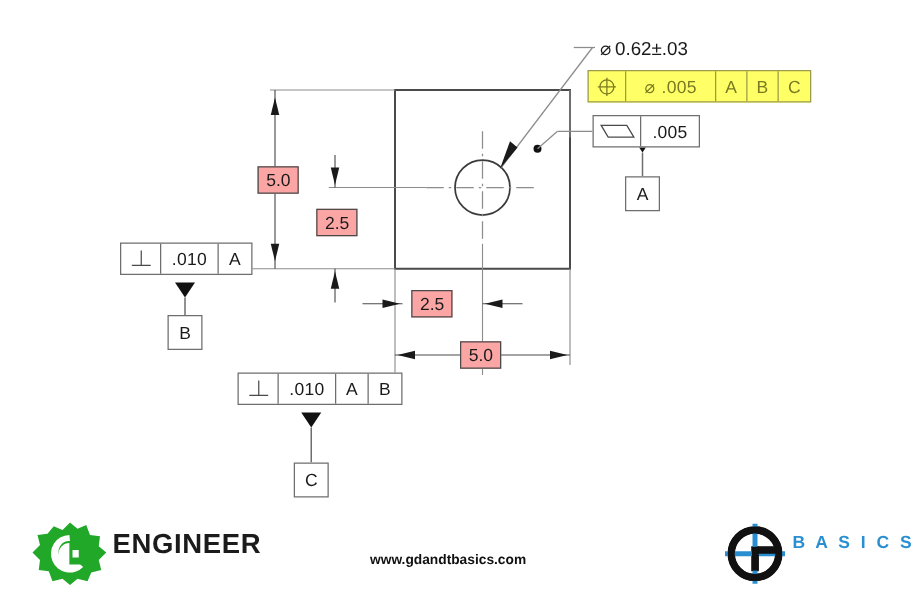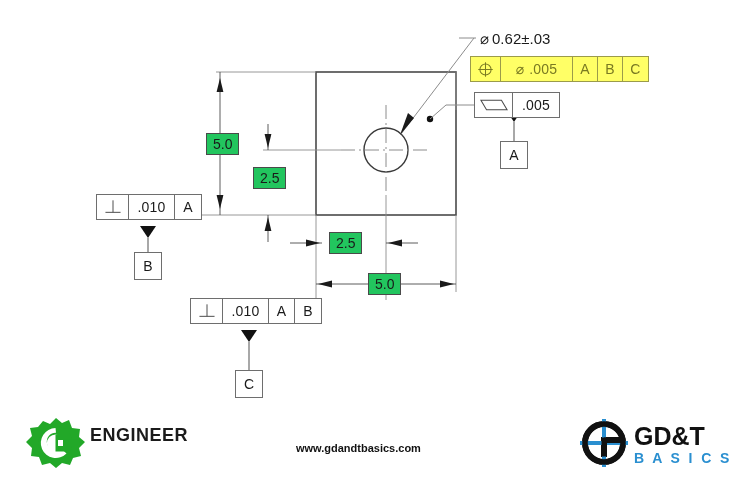--- a/index.html
+++ b/index.html
@@ -69,21 +69,21 @@
     justify-content: center;
     font-size: 14px;
     color: #1a1a1a;
     box-sizing: border-box;
   }
 
   
   .basic-dim {
     position: absolute;
     border: 1px solid #4a4a4a;
-    background: #22c55e;
+    background: #fca5a5;
     display: flex;
     align-items: center;
     justify-content: center;
     font-size: 14px;
     color: #1a1a1a;
     box-sizing: border-box;
     padding: 2px 6px;
     height: 22px;
   }
 
@@ -262,19 +262,18 @@
 <div class="datum-box" style="left:235px; top:370px;">C</div>
 
 <div class="basic-dim" style="left:206px; top:133px;">5.0</div>
 <div class="basic-dim" style="left:253px; top:167px;">2.5</div>
 <div class="basic-dim" style="left:329px; top:232px;">2.5</div>
 <div class="basic-dim" style="left:368px; top:273px;">5.0</div>
 
 <div class="footer-url">www.gdandtbasics.com</div>
 
 <div class="ov" style="left:90px; top:424px;">
-  <div class="logo-text-main" style="font-size:18px; color:#1b1b1b; letter-spacing:0.5px; line-height:22px;">ENGINEER</div>
+  <div class="logo-text-main" style="font-size:22px; color:#1b1b1b; letter-spacing:0.5px; line-height:22px;">ENGINEER</div>
 </div>
 
 <div class="ov" style="left:634px; top:424px;">
-  <div class="logo-text-main" style="font-size:25px; color:#111111; letter-spacing:0px; line-height:25px;">GD&amp;T</div>
   <div style="font-size:14px; color:#2a8fd0; font-weight:bold; letter-spacing:2.4px; line-height:14px; margin-top:2px;">B A S I C S</div>
 </div>
 
 </body></html>

